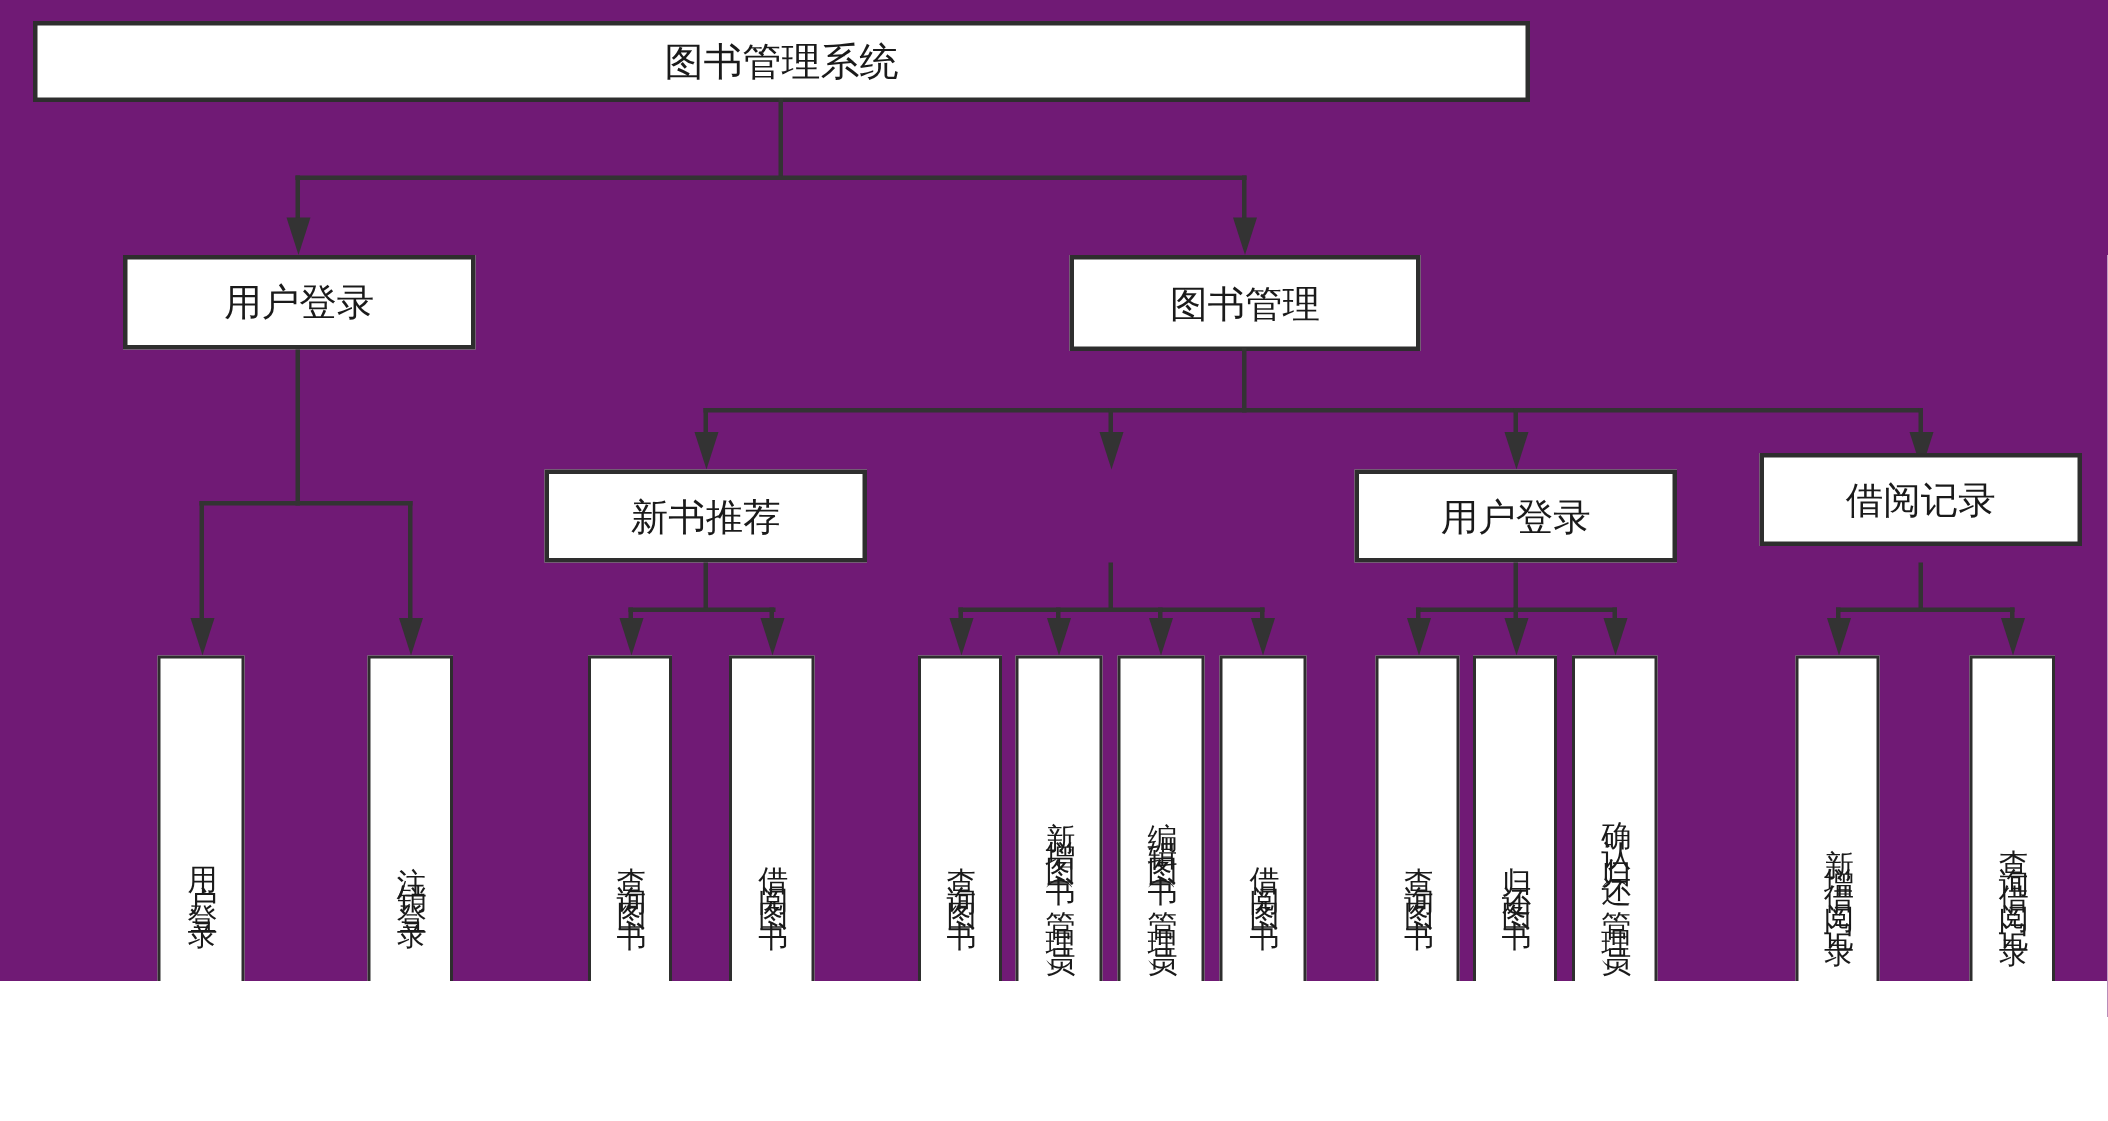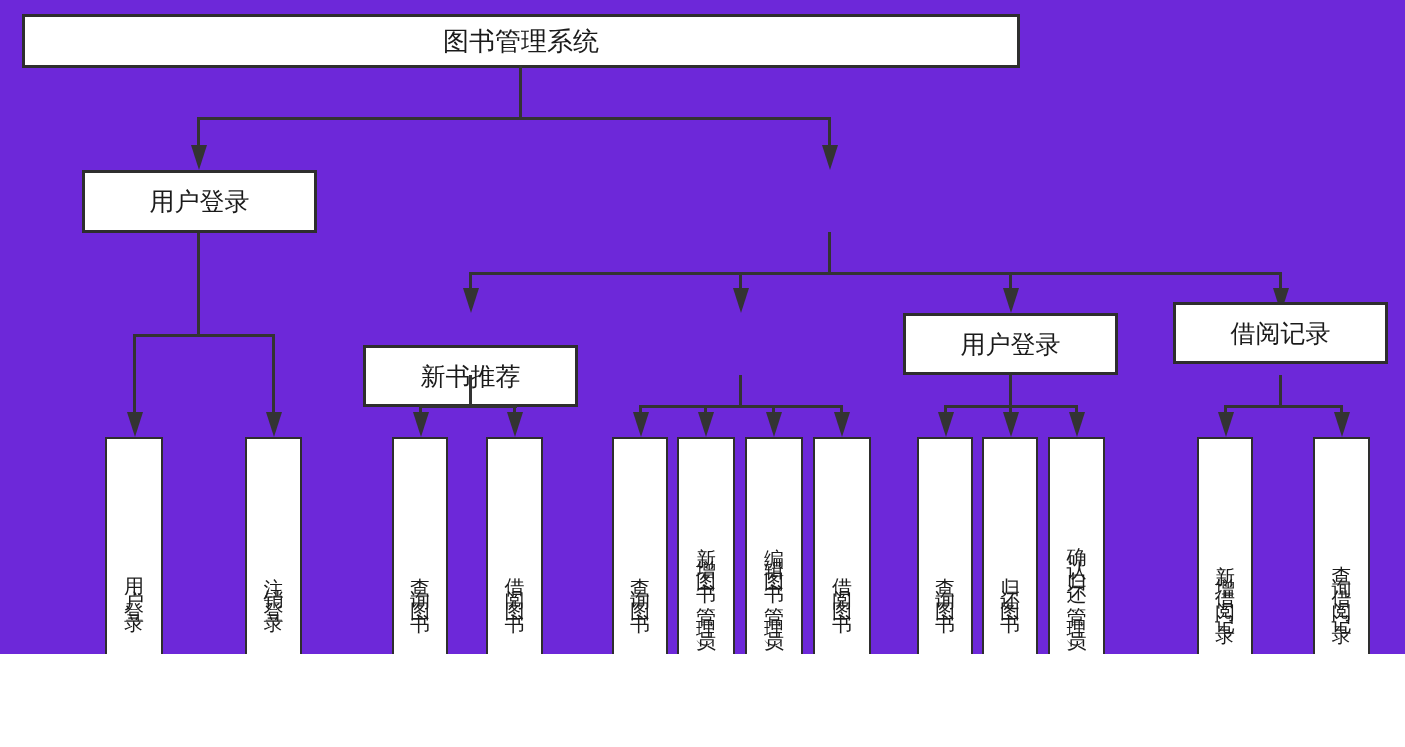--- a/index.html
+++ b/index.html
@@ -1,18 +1,18 @@
 <!DOCTYPE html>
 <html><head>
 <meta charset="utf-8">
 <style>
   html,body { margin:0; padding:0; background:#ffffff; }
   .canvas {
     position:relative; width:1405px; height:654px;
-    background:#6d28d9; overflow:hidden;
+    background:#701a75; overflow:hidden;
     font-family:"Liberation Sans", sans-serif;
     color:#1a1a1a;
   }
   .box {
     position:absolute; box-sizing:border-box;
     background:#ffffff; border:3px solid #2e2e2e;
     display:flex; align-items:center; justify-content:center;
   }
   .lvl1 { font-size:26px; }
   .lvl2, .lvl3 { font-size:25px; }
@@ -45,40 +45,43 @@
   <div class="vl" style="left:519px; top:66px; height:54px;"></div>
   <div class="hl" style="left:197px; top:117px; width:634px;"></div>
   <div class="vl" style="left:197px; top:117px; height:31px;"></div>
   <div class="ar" style="left:191px; top:145px;"></div>
   <div class="vl" style="left:828px; top:117px; height:31px;"></div>
   <div class="ar" style="left:822px; top:145px;"></div>
 
   <div class="box lvl2" style="left:82px; top:170px; width:235px; height:63px;">
     <span>用户登录</span>
   </div>
+  <div class="box lvl2" style="left:713px; top:170px; width:234px; height:64px;">
+    <span>图书管理</span>
+  </div>
 
   <div class="vl" style="left:197px; top:233px; height:104px;"></div>
   <div class="hl" style="left:133px; top:334px; width:142px;"></div>
   <div class="vl" style="left:133px; top:334px; height:80px;"></div>
   <div class="ar" style="left:127px; top:412px;"></div>
   <div class="vl" style="left:272px; top:334px; height:80px;"></div>
   <div class="ar" style="left:266px; top:412px;"></div>
 
   <div class="vl" style="left:828px; top:232px; height:43px;"></div>
   <div class="hl" style="left:469px; top:272px; width:813px;"></div>
   <div class="vl" style="left:469px; top:272px; height:19px;"></div>
   <div class="ar" style="left:463px; top:288px;"></div>
   <div class="vl" style="left:739px; top:272px; height:19px;"></div>
   <div class="ar" style="left:733px; top:288px;"></div>
   <div class="vl" style="left:1009px; top:272px; height:19px;"></div>
   <div class="ar" style="left:1003px; top:288px;"></div>
   <div class="vl" style="left:1279px; top:272px; height:19px;"></div>
   <div class="ar" style="left:1273px; top:288px;"></div>
 
-  <div class="box lvl3" style="left:363px; top:313px; width:215px; height:62px;margin-top:32px;">
+  <div class="box lvl3" style="left:363px; top:313px; width:215px; height:62px;">
     <span>新书推荐</span>
   </div>
   <div class="box lvl3" style="left:903px; top:313px; width:215px; height:62px;">
     <span>用户登录</span>
   </div>
   <div class="box lvl3" style="left:1173px; top:302px; width:215px; height:62px;">
     <span>借阅记录</span>
   </div>
 
   <div class="vl" style="left:469px; top:375px; height:33px;"></div>

